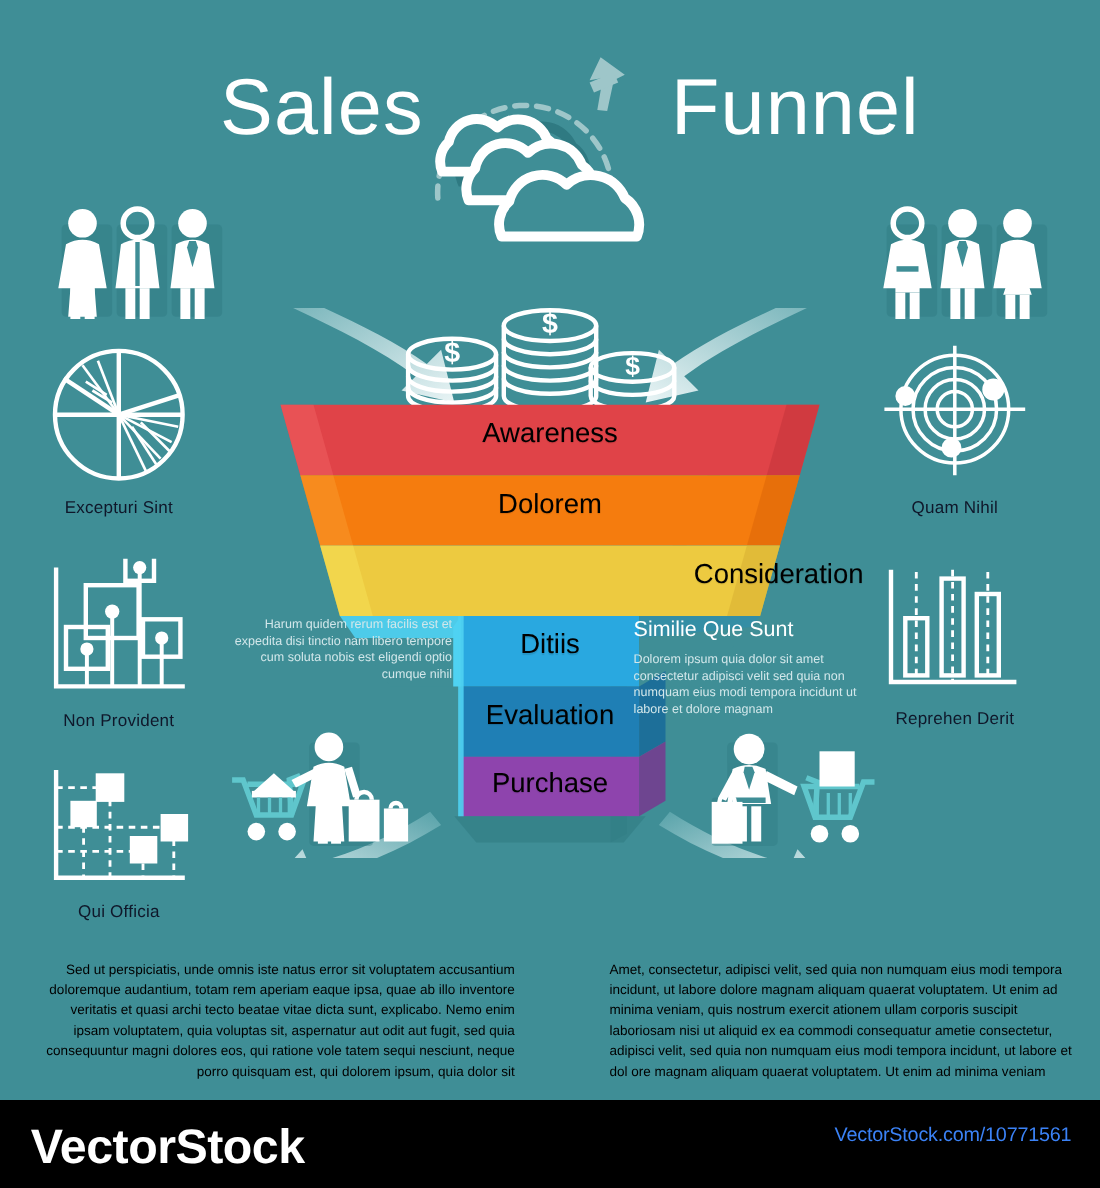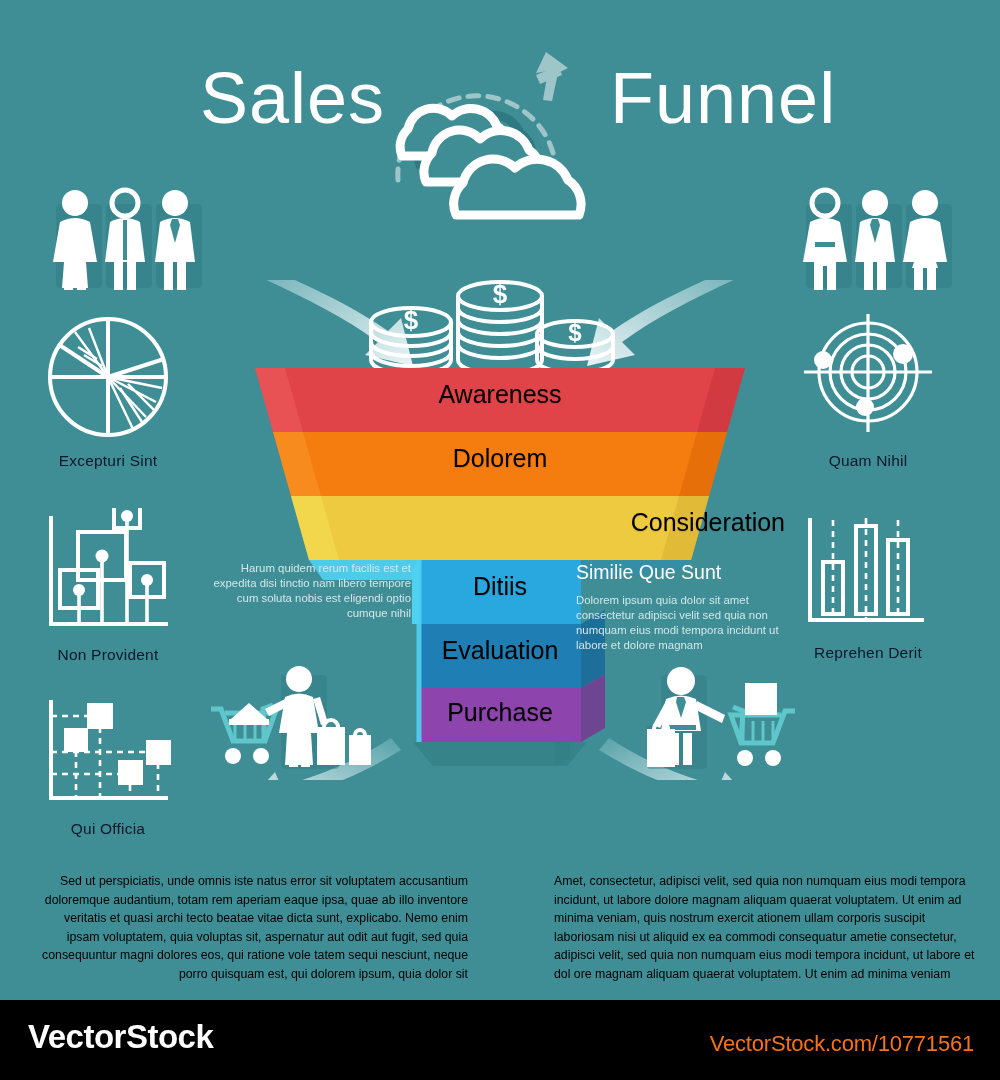--- a/index.html
+++ b/index.html
@@ -87,26 +87,26 @@
   .foot-left{ left:36px; text-align:right; }
   .foot-right{ left:506px; text-align:left;margin-left:48px; }
 
   
   .wm{
     position:absolute; left:0; top:1000px; width:1000px; height:80px;
     background:#000000;
   }
   .wm-brand{
     position:absolute; left:28px; top:18px; color:#ffffff;
-    font-size:33px; font-weight:700; letter-spacing:-.5px;
+    font-size:44px; font-weight:700; letter-spacing:-.5px;
     font-family:"Liberation Sans Narrow","Liberation Sans",sans-serif;
   }
   .wm-url{
-    position:absolute; right:26px; top:31px; color:#f97316;
-    font-size:22px; letter-spacing:-.2px;
+    position:absolute; right:26px; top:21px; color:#3b82f6;
+    font-size:18px; letter-spacing:-.2px;
     font-family:"Liberation Sans Narrow","Liberation Sans",sans-serif;
   }
 </style>
 </head>
 <body>
 
 <div id="stage">
 
   <div class="title-row">
     <div class="title-word title-left">Sales</div>

